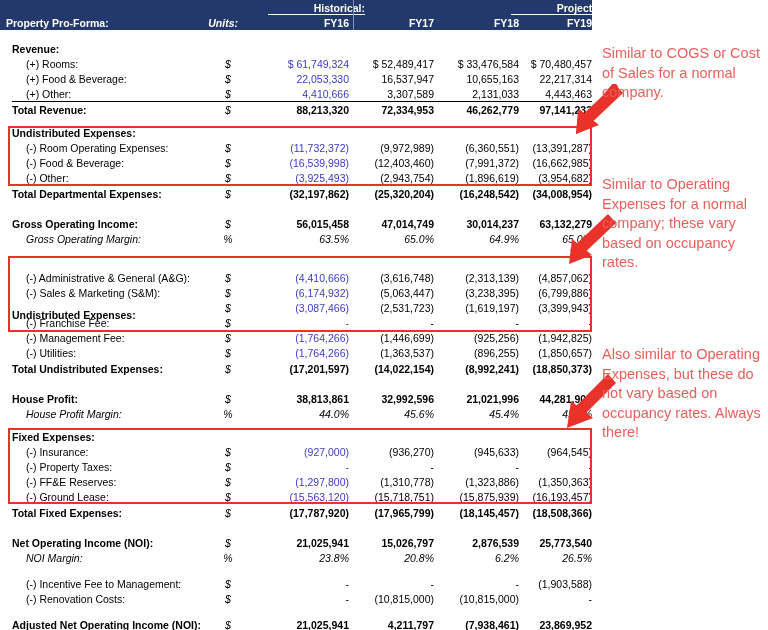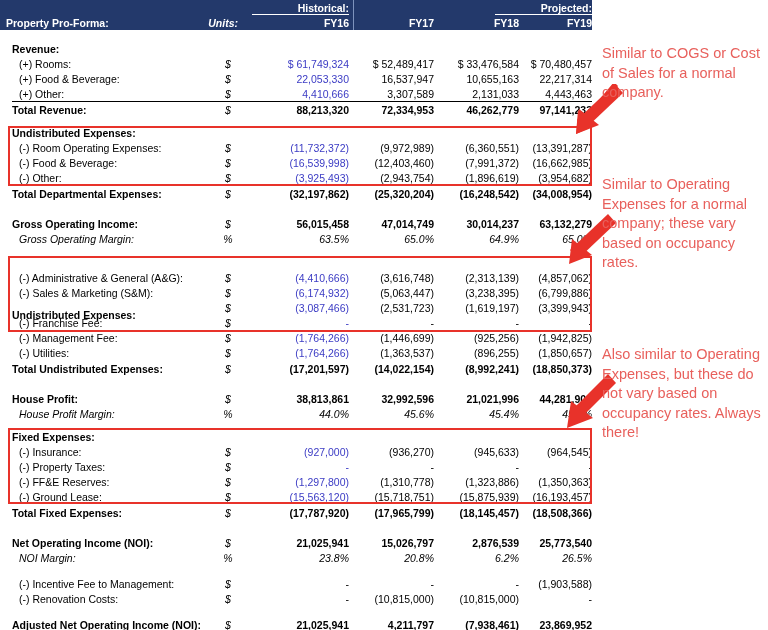--- a/index.html
+++ b/index.html
@@ -18,21 +18,21 @@
   }
 
   
   .hdr {
     position: absolute;
     left: 0; top: 0;
     width: 592px;
     height: 30px;
     background: #23396b;
   }
-  .hdr-row1 { position: absolute; left: 0; top: 1px; width: 677px; height: 14px; }
+  .hdr-row1 { position: absolute; left: 16px; top: 1px; width: 677px; height: 14px; }
   .hdr-row2 { position: absolute; left: 0; top: 15px; width: 592px; height: 15px; }
 
   .hdr-cell {
     position: absolute;
     color: #ffffff;
     font-size: 10.5px;
     font-weight: bold;
     white-space: nowrap;
     line-height: 14px;
   }
@@ -65,21 +65,21 @@
   }
   .lbl {
     position: absolute;
     left: 12px;
     top: 0;
     font-size: 10.5px;
     color: #000000;
     white-space: nowrap;
     line-height: 15px;
   }
-  .lbl.ind { left: 19px; }
+  .lbl.ind { left: 26px; }
   .lbl.b { font-weight: bold; }
   .lbl.i { font-style: italic; }
 
   .unit {
     position: absolute;
     left: 218px;
     width: 20px;
     top: 0;
     text-align: center;
     font-size: 10.5px;

